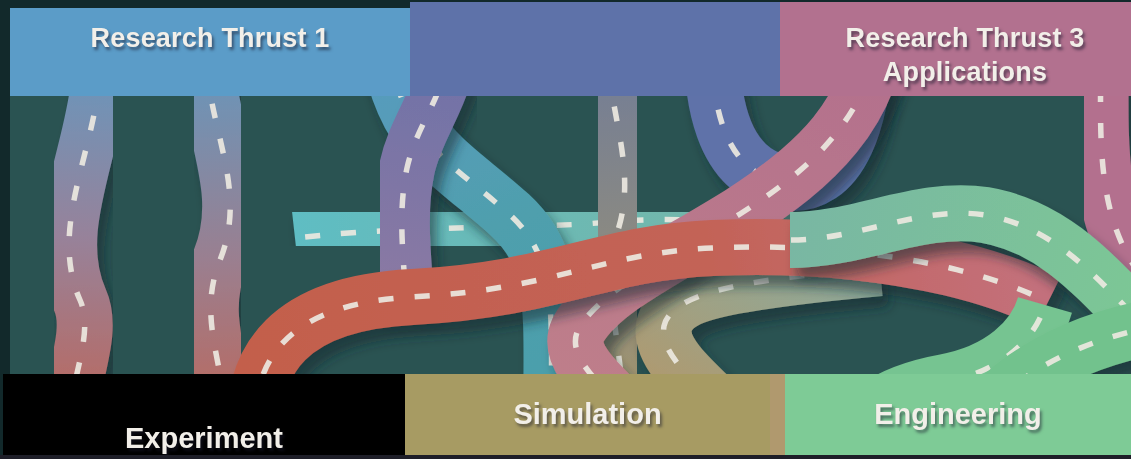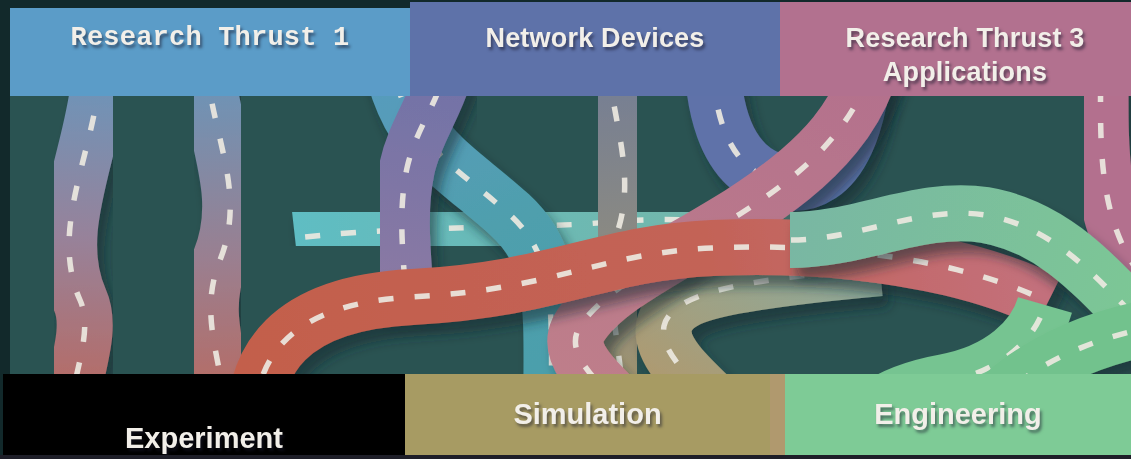--- a/index.html
+++ b/index.html
@@ -11,21 +11,21 @@
   .stage svg{position:absolute;left:0;top:0;}
   .frame-left{position:absolute;left:0;top:0;width:10px;height:459px;background:#12292b;z-index:3;}
   .frame-top{position:absolute;left:0;top:0;width:1131px;height:2px;background:#12292b;z-index:5;}
   .frame-top-left{position:absolute;left:0;top:0;width:412px;height:8px;background:#12292b;z-index:5;}
   .band{position:absolute;box-sizing:border-box;text-align:center;color:#f2efe9;z-index:6;}
   .band .l1,.band .l2{
     font-weight:700;font-size:27px;line-height:34px;
     text-shadow:2px 3px 3px rgba(25,25,45,0.55);
     letter-spacing:0.2px;white-space:nowrap;
   }
-  .h1{left:10px;top:8px;width:400px;height:88px;padding-top:13px;font-family:Liberation Mono, monospace;}
+  .h1{left:10px;top:8px;width:400px;height:88px;padding-top:13px;}
   .h2{left:410px;top:2px;width:370px;height:94px;padding-top:19px;}
   .h3{left:780px;top:2px;width:370px;height:94px;padding-top:19px;}
   .footer-band{
     position:absolute;top:374px;height:81px;z-index:6;
     display:flex;align-items:center;justify-content:center;
     color:#f2efe9;font-weight:700;font-size:29px;
     text-shadow:2px 3px 3px rgba(25,25,45,0.5);
   }
   .f1{left:3px;width:402px;}
   .f2{left:405px;width:365px;}
@@ -149,21 +149,20 @@
     </svg>
 
   <div class="frame-left"></div>
   <div class="frame-top"></div>
   <div class="frame-top-left"></div>
 
   <div class="band h1" style="background: rgb(91, 156, 200);">
     <div class="l1">Research Thrust 1</div>
   </div>
   <div class="band h2" style="background: rgb(94, 114, 169);">
-    <div class="l2">Network Devices</div>
   </div>
   <div class="band h3" style="background: rgb(178, 113, 143);">
     <div class="l1">Research Thrust 3</div>
     <div class="l2">Applications</div>
   </div>
 
   <div class="footer-gap" style="background: rgb(176, 153, 110);"></div>
 
   <div class="footer-band f1" style="background: #000000; align-items: flex-end;">
     <span>Experiment</span>

